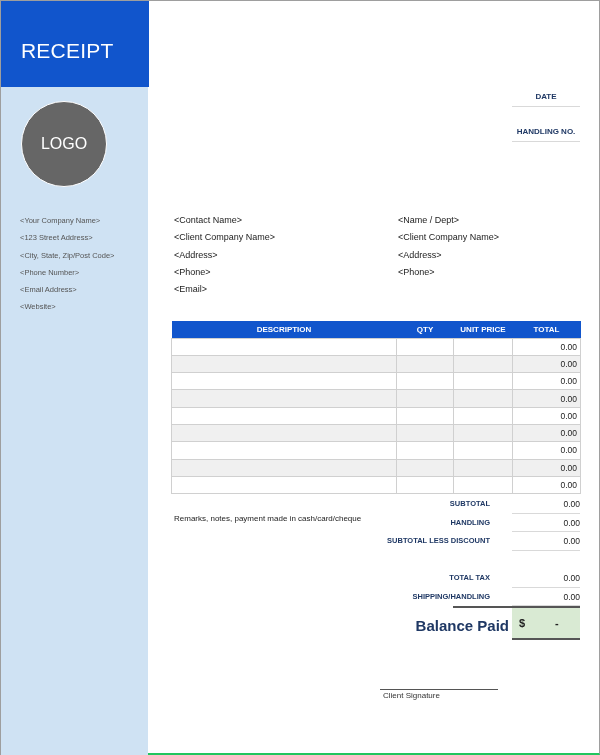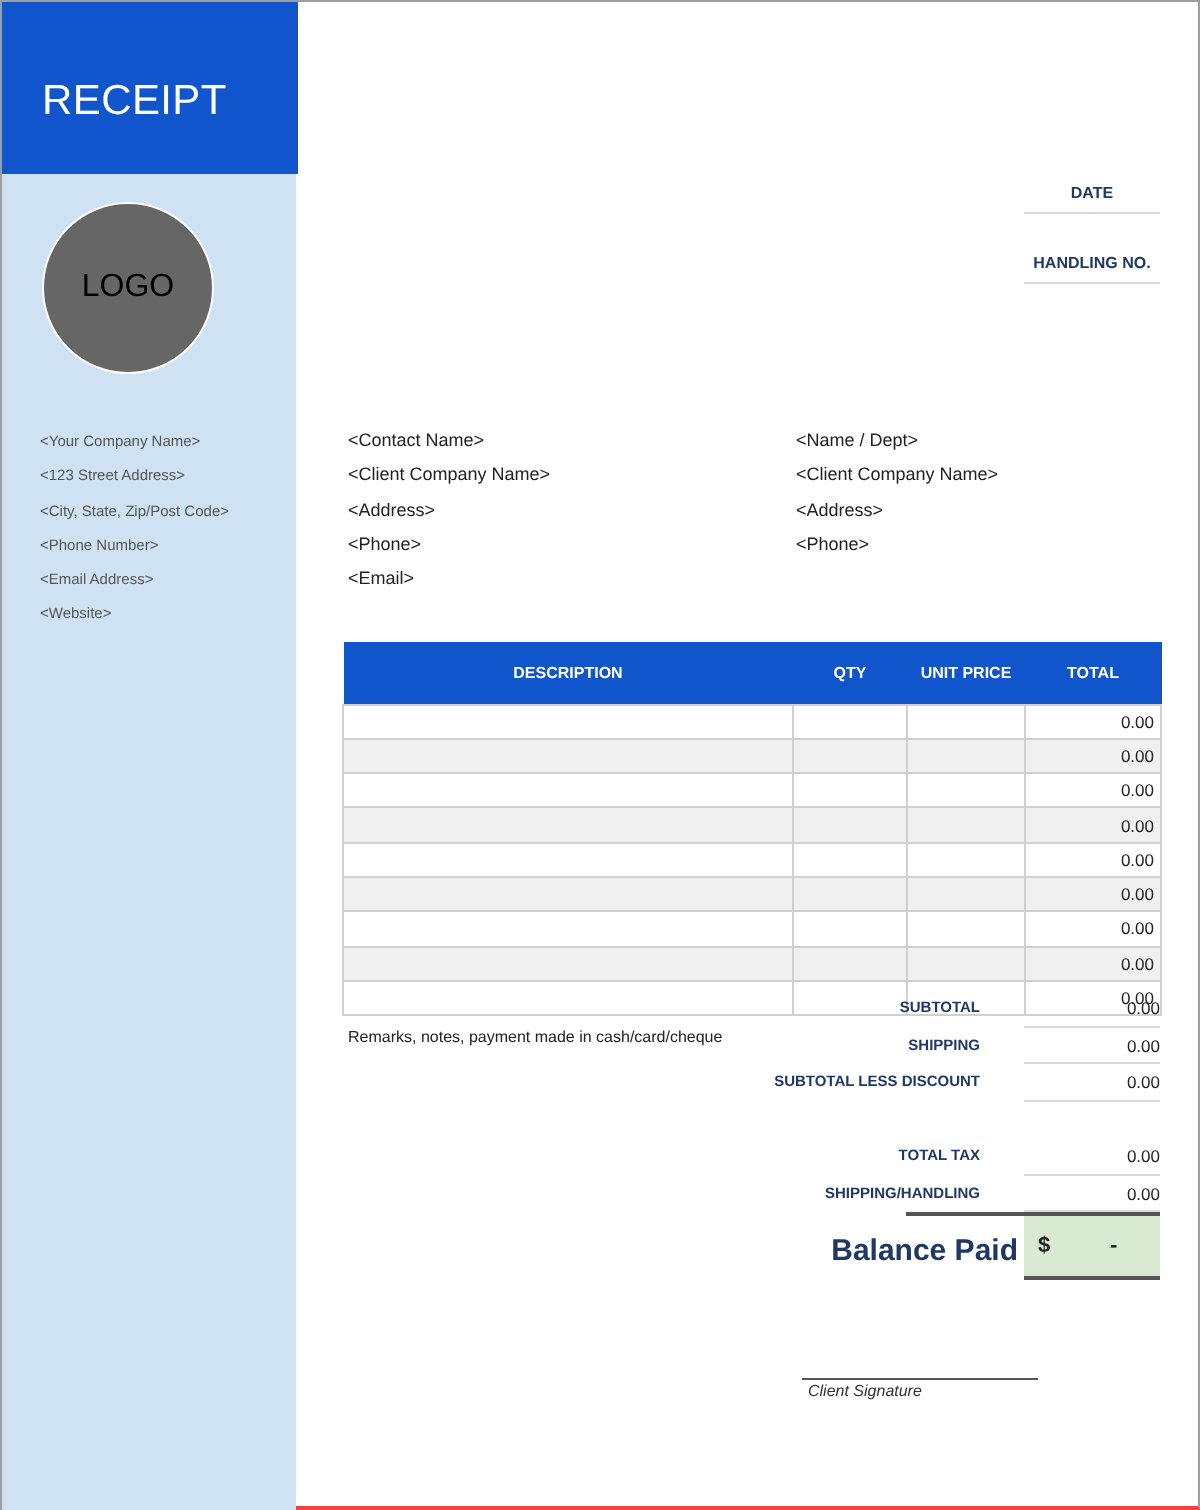--- a/index.html
+++ b/index.html
@@ -1,30 +1,30 @@
 <!DOCTYPE html>
 <html><head>
 <meta charset="utf-8">
 <style>
   * { box-sizing: border-box; margin: 0; padding: 0; }
   html, body { width: 600px; height: 755px; background: #ffffff; overflow: hidden; }
   body { font-family: "Liberation Sans", "DejaVu Sans", sans-serif; position: relative; color: #222; }
-  .page { position: absolute; left: 0; top: 0; width: 600px; height: 755px; border-right: 1px solid #9e9e9e; border-bottom: 2px solid #ef4444; border-top: 1px solid #9e9e9e; }
+  .page { position: absolute; left: 0; top: 0; width: 600px; height: 755px; border-right: 1px solid #9e9e9e; border-bottom: 2px solid #22c55e; border-top: 1px solid #9e9e9e; }
   .sidebar { position: absolute; left: 0; top: 0; width: 148px; height: 755px; background: #cfe2f3; border-left: 1px solid #9e9e9e; }
   .sidebar-head { position: absolute; left: 0; top: 0; width: 148px; height: 86px; background: #1155cc; }
   .title { position: absolute; left: 20px; top: 38px; font-size: 21px; color: #ffffff; letter-spacing: 0.2px; }
-  .logo { position: absolute; left: 20px; top: 100px; width: 86px; height: 86px; border-radius: 50%; background: #666666; border: 1px solid #ffffff; display: flex; align-items: center; justify-content: center; color: #000000; font-size: 16px; }
+  .logo { position: absolute; left: 20px; top: 100px; width: 86px; height: 86px; border-radius: 50%; background: #666666; border: 1px solid #ffffff; display: flex; align-items: center; justify-content: center; color: #ffffff; font-size: 16px; }
   .company { position: absolute; left: 19px; top: 214px; }
   .company div { font-size: 7.5px; color: #555; height: 17.3px; line-height: 11px; }
   .meta-label { position: absolute; left: 512px; width: 68px; text-align: center; font-size: 8px; font-weight: bold; color: #1f3864; border-bottom: 1px solid #d9d9d9; padding-bottom: 5px; }
   .addr-label { position: absolute; font-size: 8px; font-weight: bold; color: #1f3864; border-bottom: 1px solid #d9d9d9; padding-bottom: 2px; }
   .addr-lines { position: absolute; }
   .addr-lines div { font-size: 9px; color: #222; height: 17.3px; line-height: 11px; }
   table.items { position: absolute; left: 171px; top: 320px; width: 409px; border-collapse: collapse; table-layout: fixed; }
-  table.items th { background: #1155cc; color: #fff; font-size: 8px; font-weight: bold; height: 31px; text-align: center; border: none; }
+  table.items th { background: #1155cc; color: #fff; font-size: 8px; font-weight: bold; height: 17px; text-align: center; border: none; }
   table.items td { height: 17.3px; border: 1px solid #d0d0d0; font-size: 8.5px; text-align: right; padding-right: 3px; color: #222; }
   table.items tr.alt td { background: #f0f0f0; }
   .remarks { position: absolute; left: 174px; top: 513px; font-size: 8px; color: #222; }
   .sum-row { position: absolute; left: 380px; width: 200px; height: 18.5px; }
   .sum-row .lbl { position: absolute; right: 90px; top: 4px; font-size: 7.5px; font-weight: bold; color: #1f3864; white-space: nowrap; }
   .sum-row .val { position: absolute; left: 132px; width: 68px; top: 0; height: 18.5px; border-bottom: 1px solid #d9d9d9; font-size: 8.5px; text-align: right; padding-top: 4px; color: #222; }
   .balance-rule { position: absolute; left: 453px; top: 605px; width: 127px; height: 2px; background: #555; }
   .balance-lbl { position: absolute; right: 90px; top: 616px; font-size: 15px; font-weight: bold; color: #1f3864; }
   .balance-box { position: absolute; left: 512px; top: 607px; width: 68px; height: 32px; background: #d9ead3; border-bottom: 2px solid #555; }
   .balance-box .cur { position: absolute; left: 7px; top: 9px; font-size: 11px; font-weight: bold; color: #222; }
@@ -143,21 +143,21 @@
     </tbody>
   </table>
 
   <div class="remarks">Remarks, notes, payment made in cash/card/cheque</div>
 
   <div class="sum-row" style="top:494px;">
     <span class="lbl">SUBTOTAL</span>
     <span class="val">0.00</span>
   </div>
   <div class="sum-row" style="top:512.5px;">
-    <span class="lbl">SHIPPING</span>
+    <span class="lbl">HANDLING</span>
     <span class="val">0.00</span>
   </div>
   <div class="sum-row" style="top:531px;">
     <span class="lbl">SUBTOTAL LESS DISCOUNT</span>
     <span class="val">0.00</span>
   </div>
   <div class="sum-row" style="top:568px;">
     <span class="lbl">TOTAL TAX</span>
     <span class="val">0.00</span>
   </div>
@@ -166,16 +166,16 @@
     <span class="val">0.00</span>
   </div>
 
   <div class="balance-rule"></div>
   <div class="balance-lbl">Balance Paid</div>
   <div class="balance-box">
     <span class="cur">$</span>
     <span class="amt">-</span>
   </div>
 
-  <div class="sig" style="left:401px; width:118px;font-style:italic;">
+  <div class="sig" style="left:380px; width:118px;">
     <span style="padding-left:3px;">Client Signature</span>
   </div>
 </div>
 
 </body></html>

